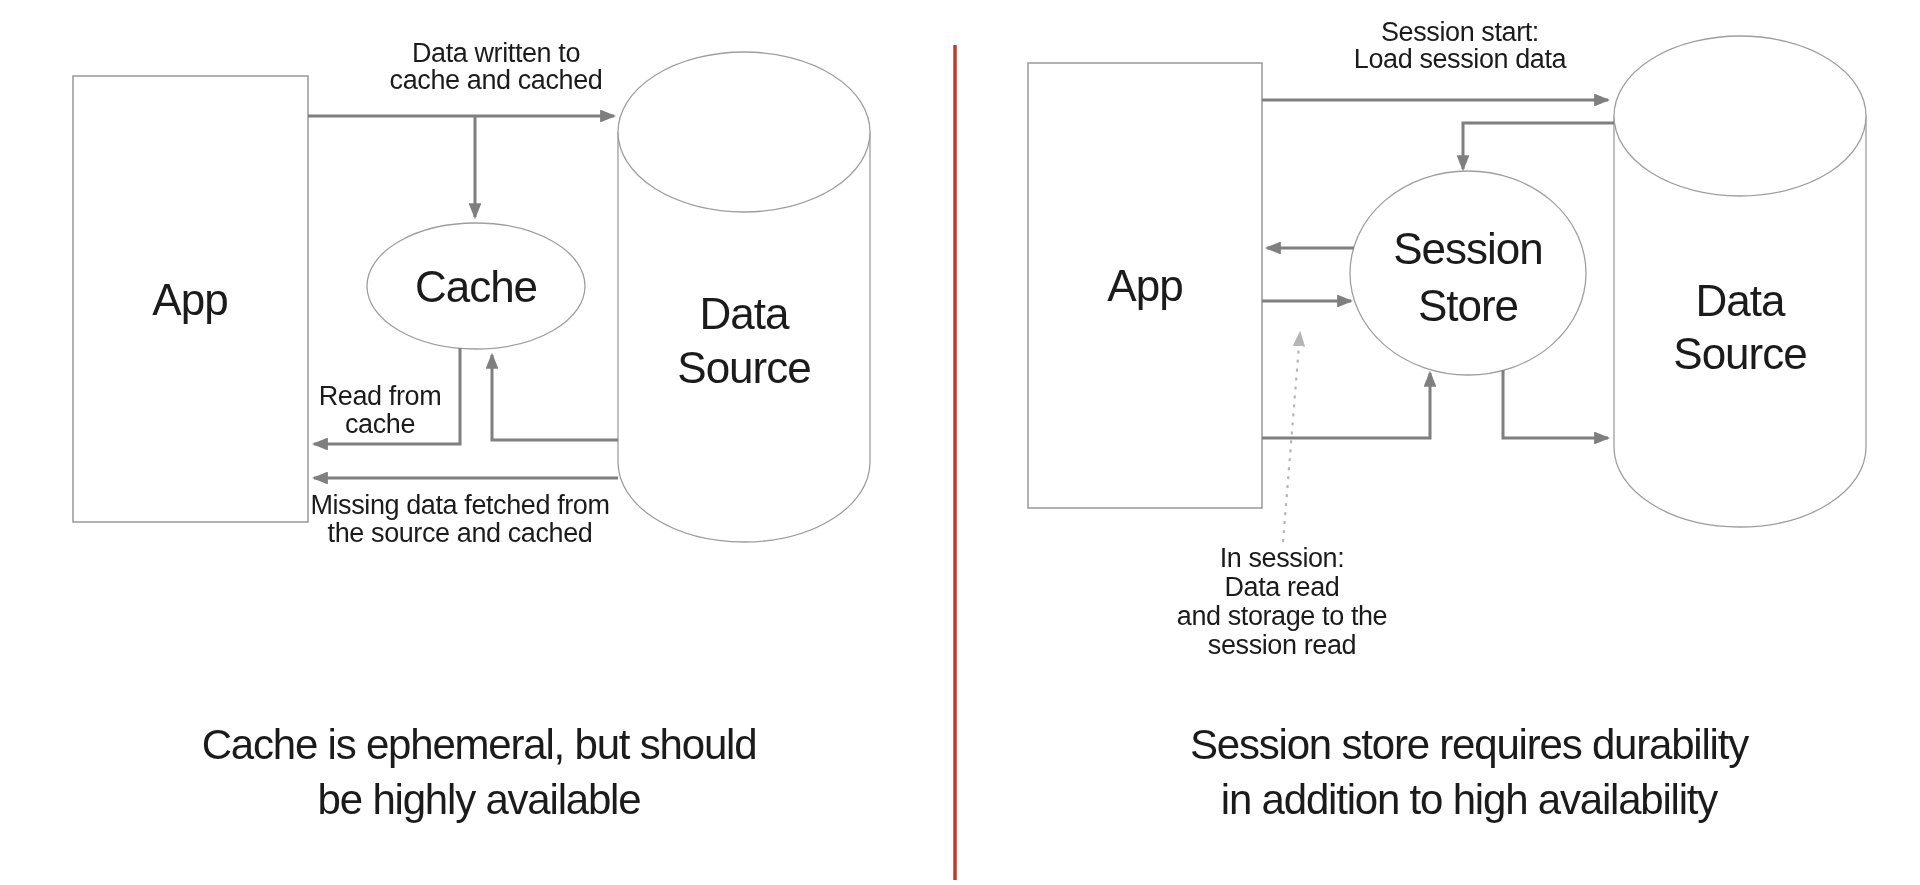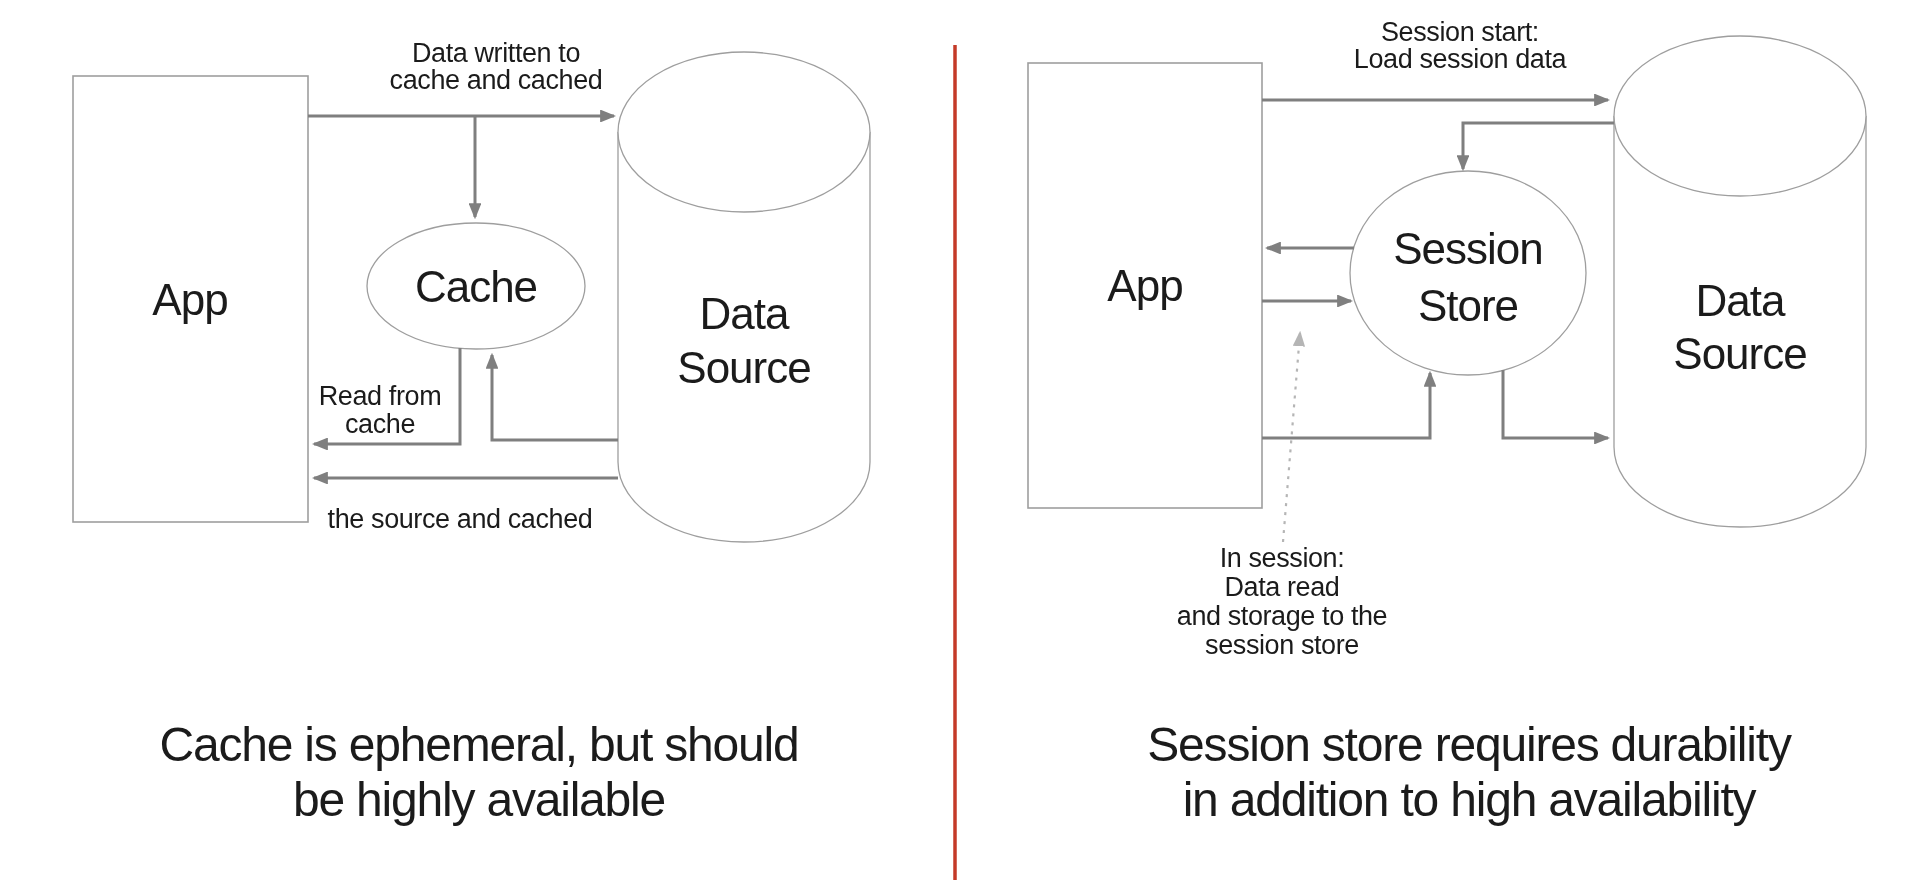--- a/index.html
+++ b/index.html
@@ -19,21 +19,21 @@
   .shape.box{stroke-width:1.6;}
   .shape.thin{stroke-width:1.3;}
   .arrow{fill:none;stroke:var(--arrow);stroke-width:3;}
   .arrow-dashed{fill:none;stroke:var(--dashed);stroke-width:2.2;stroke-dasharray:3 6;}
   .divider{stroke:var(--divider);stroke-width:3.5;}
   #arrowhead path{fill:var(--arrow);}
   #arrowhead-light path{fill:var(--dashed);}
 
   .label{position:absolute;transform:translate(-50%,-50%);text-align:center;white-space:nowrap;color:var(--text);}
   .node-label{font-size:44px;letter-spacing:-1px;line-height:1.15;}
-  .caption{font-size:48px;letter-spacing:-1.2px;line-height:55px;}
+  .caption{font-size:42px;letter-spacing:-1.2px;line-height:55px;}
   .small-label{font-size:27px;letter-spacing:-0.4px;line-height:28px;}
   .lh27{line-height:27px;} .lh28{line-height:28px;} .lh29{line-height:29px;}
   .lh53{line-height:53px;} .lh54{line-height:54px;} .lh55{line-height:55px;} .lh57{line-height:57px;}
 </style>
 </head>
 <body>
 
 <div class="stage">
 
   <svg width="1920" height="885" viewBox="0 0 1920 885">
@@ -90,20 +90,21 @@
     <div>Data written to</div>
     <div>cache and cached</div>
   </div>
 
   <div class="label small-label lh28" style="left:380px;top:410px">
     <div>Read from</div>
     <div>cache</div>
   </div>
 
   <div class="label small-label lh28" style="left:460px;top:519px">
+    <div>Missing data fetched from</div>
     <div>the source and cached</div>
   </div>
 
   <div class="label caption lh55" style="left:479px;top:772px">
     <div>Cache is ephemeral, but should</div>
     <div>be highly available</div>
   </div>
 
   <div class="label node-label" style="left:1145px;top:286px">App</div>
 
@@ -120,21 +121,21 @@
   <div class="label small-label lh27" style="left:1460px;top:46px">
     <div>Session start:</div>
     <div>Load session data</div>
   </div>
 
 
   <div class="label small-label lh29" style="left:1282px;top:602px">
     <div>In session:</div>
     <div>Data read</div>
     <div>and storage to the</div>
-    <div>session store</div>
+    <div>session read</div>
   </div>
 
   <div class="label caption lh55" style="left:1469px;top:772px">
     <div>Session store requires durability</div>
     <div>in addition to high availability</div>
   </div>
 
 </div>
 
 </body></html>

